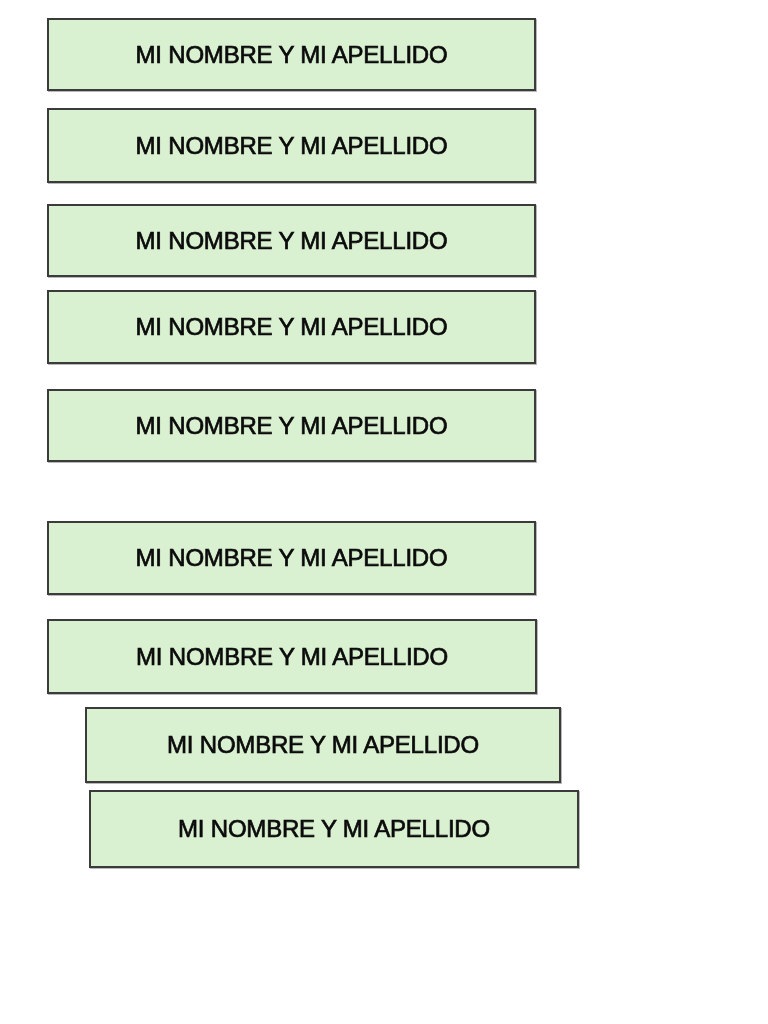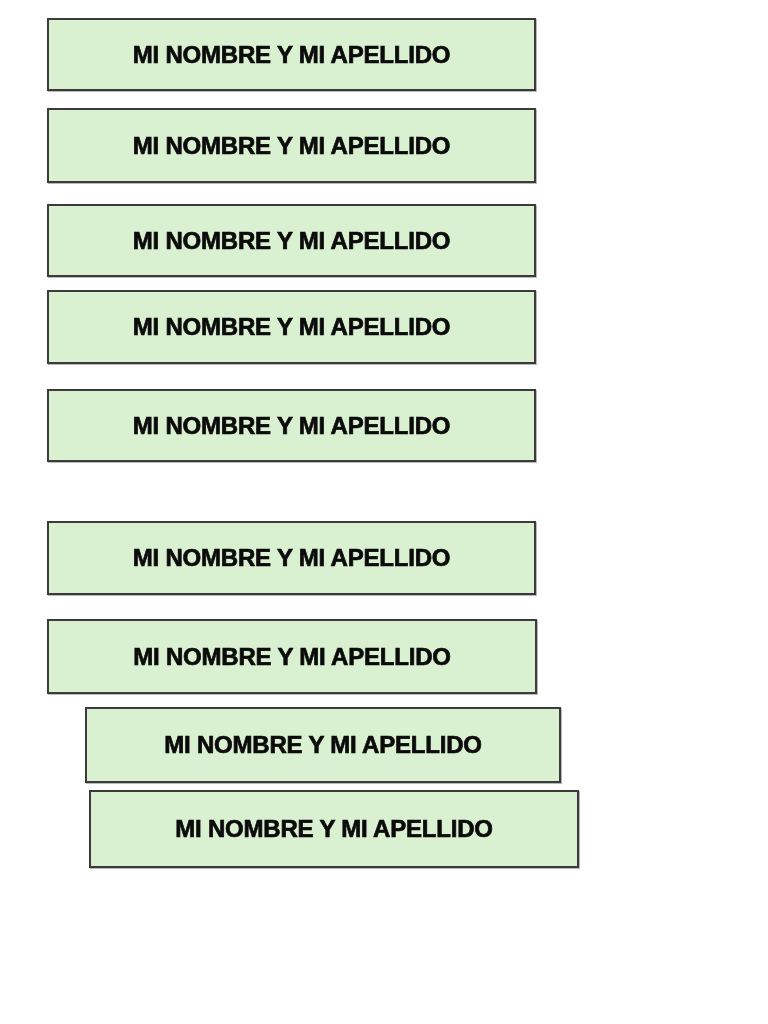--- a/index.html
+++ b/index.html
@@ -25,21 +25,21 @@
     box-sizing: border-box;
     background: #d9f0d1;
     border: 2px solid #3b3b3b;
     display: flex;
     align-items: center;
     justify-content: center;
     box-shadow: 1px 1px 0 rgba(0,0,0,0.28);
   }
   .label-text {
     font-family: "Liberation Sans", sans-serif;
-    font-weight: 700;
+    font-weight: 400;
     color: #0b0b0b;
     text-align: center;
     letter-spacing: -0.2px;
     white-space: nowrap;
     line-height: 1;
     -webkit-text-stroke: 0.7px #0b0b0b;
   }
 </style>
 </head>
 <body>

